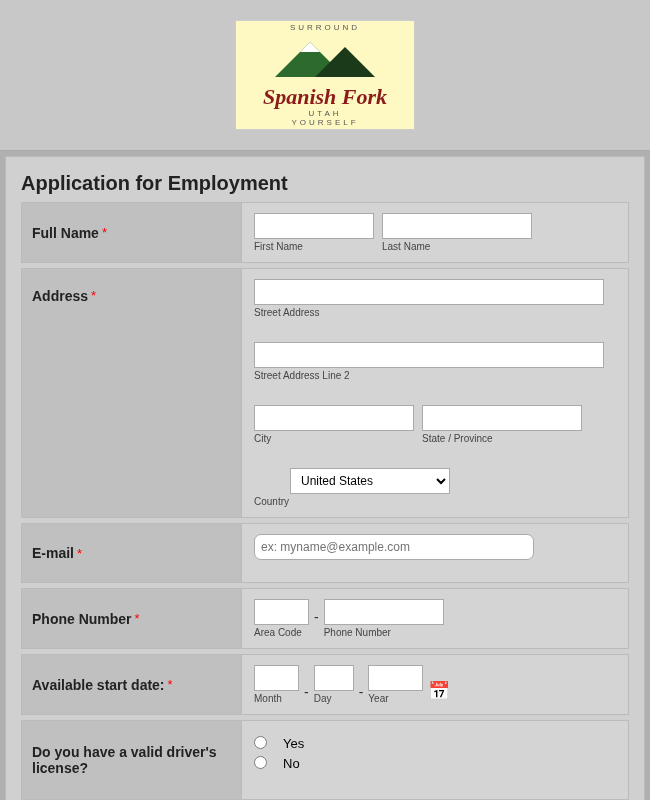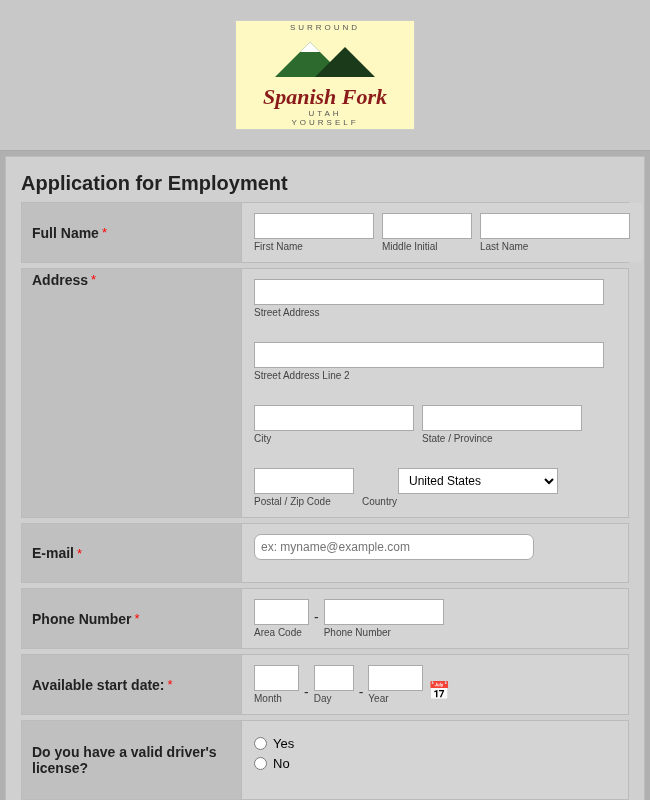--- a/index.html
+++ b/index.html
@@ -198,32 +198,32 @@
     
     .radio-group {
       display: flex;
       flex-direction: column;
       gap: 5px;
       padding-top: 5px;
     }
 
     .radio-option {
       display: flex;
-      align-items: center;
-      gap: 6px;
+      align-items: flex-start;
+      gap: 16px;
       font-size: 13px;
     }
 
     input[type="radio"] {
       cursor: pointer;
     }
 
     .form-row-address .form-label-cell {
       align-items: flex-start;
-      padding-top: 3px;
+      padding-top: 19px;
     }
   </style>
 </head>
 <body>
 
 <div class="header">
   <div class="logo-container">
     <div style="text-align:center;">
       <div class="logo-surround">SURROUND</div>
       <svg width="120" height="50" viewBox="0 0 120 50">
@@ -247,24 +247,20 @@
   <div class="form-row">
     <div class="form-label-cell">
       <span class="form-label">Full Name</span>
       <span class="required-star">*</span>
     </div>
     <div class="form-field-cell">
       <div class="name-fields">
         <div class="name-field-group">
           <input type="text" style="width: 120px;">
           <span class="field-sublabel">First Name</span>
-        </div>
-        <div class="name-field-group">
-          <input type="text" style="width: 90px;">
-          <span class="field-sublabel">Middle Initial</span>
         </div>
         <div class="name-field-group">
           <input type="text" style="width: 150px;">
           <span class="field-sublabel">Last Name</span>
         </div>
       </div>
     </div>
   </div>
 
   <div class="form-row form-row-address" style="min-height:200px;">
@@ -291,24 +287,20 @@
             <span class="field-sublabel">City</span>
           </div>
           <div class="name-field-group">
             <input type="text" style="width: 160px;">
             <span class="field-sublabel">State / Province</span>
           </div>
         </div>
 
         <div class="address-row">
           <div class="name-field-group">
-            <input type="text" style="width: 100px;">
-            <span class="field-sublabel">Postal / Zip Code</span>
-          </div>
-          <div class="name-field-group">
             <select style="width:160px;">
               <option>United States</option>
               <option>Canada</option>
               <option>Mexico</option>
               <option>Other</option>
             </select>
             <span class="field-sublabel">Country</span>
           </div>
         </div>
       </div>

